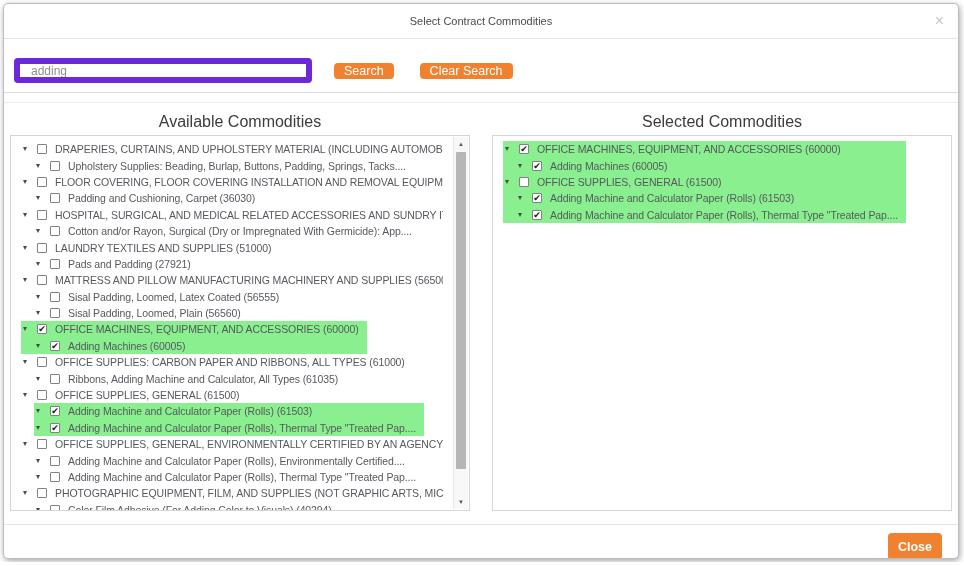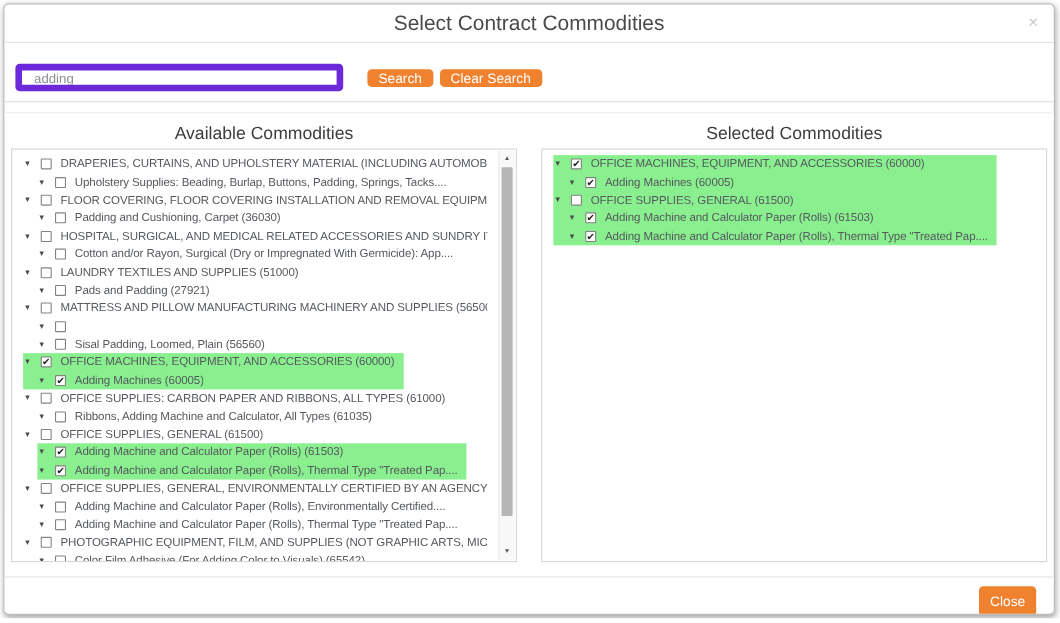--- a/index.html
+++ b/index.html
@@ -8,37 +8,37 @@
 
   .modal {
     position:relative; width:956px; height:556px; background:#fff;
     border:1px solid #bcbcbc; border-radius:5px;
     box-shadow:1px 2px 6px rgba(0,0,0,.35);
     overflow:hidden;
   }
 
   
   .modal-header { height:35px; border-bottom:1px solid #e3e3e3; position:relative; }
-  .modal-title { text-align:center; line-height:35px; font-size:19px; color:#4a4a4a; }
+  .modal-title { text-align:center; line-height:35px; font-size:11px; color:#4a4a4a; }
   .close-x { position:absolute; right:14px; top:0; line-height:33px; font-size:16px; color:#c9c9c9; cursor:pointer; }
 
   
   .search-row { display:flex; align-items:center; padding:19px 10px 9px 10px; }
   .search-input {
     width:298px; height:25px; border:6px solid #6d28d9; border-radius:4px;
     padding:0 11px; font-size:12px; color:#8a8f94; outline:none;
     font-family:"Liberation Sans", sans-serif;
   }
   .btn {
     height:16px; padding:0 10px; border:none; border-radius:4px;
     background:#f0812e; color:#fff; font-size:12.5px; cursor:pointer;
     font-family:"Liberation Sans", sans-serif;
   }
   .btn-search { margin-left:22px; }
-  .btn-clear { margin-left:6px; }
+  .btn-clear { margin-left:26px; }
 
   .d1 { border-top:1px solid #dcdcdc; }
   .d2 { border-top:1px solid #ededed; margin-top:9px; }
 
   
   .panels { display:flex; gap:22px; padding:0 6px; margin-top:3px; }
   .panel-col { flex:1; min-width:0; }
   .panel-header { text-align:center; font-size:16px; color:#3c3c3c; margin:7px 0 4px 0; }
   .panel {
     position:relative; height:376px; border:1px solid #d6d6d6; background:#fff;
@@ -132,20 +132,21 @@
             <span class="caret">▾</span>
             <span class="cb"></span>
             <span class="lbl">Pads and Padding (27921)</span>
           </div><div class="tree-row" style="padding-left: 2px; color: rgb(85, 89, 94);">
             <span class="caret">▾</span>
             <span class="cb"></span>
             <span class="lbl">MATTRESS AND PILLOW MANUFACTURING MACHINERY AND SUPPLIES (56500)</span>
           </div><div class="tree-row" style="padding-left: 15px; color: rgb(85, 89, 94);">
             <span class="caret">▾</span>
             <span class="cb"></span>
+            <span class="lbl">Sisal Padding, Loomed, Latex Coated (56555)</span>
           </div><div class="tree-row" style="padding-left: 15px; color: rgb(85, 89, 94);">
             <span class="caret">▾</span>
             <span class="cb"></span>
             <span class="lbl">Sisal Padding, Loomed, Plain (56560)</span>
           </div><div class="hl-group" style="margin-left: 0px; background: rgb(138, 240, 143);"><div class="tree-row" style="padding-left: 2px; color: rgb(85, 89, 94);">
               <span class="caret">▾</span>
               <span class="cb">✔</span>
               <span class="lbl">OFFICE MACHINES, EQUIPMENT, AND ACCESSORIES (60000)</span>
             </div><div class="tree-row" style="padding-left: 15px; color: rgb(85, 89, 94);">
               <span class="caret">▾</span>
@@ -183,21 +184,21 @@
             <span class="caret">▾</span>
             <span class="cb"></span>
             <span class="lbl">Adding Machine and Calculator Paper (Rolls), Thermal Type "Treated Pap....</span>
           </div><div class="tree-row" style="padding-left: 2px; color: rgb(85, 89, 94);">
             <span class="caret">▾</span>
             <span class="cb"></span>
             <span class="lbl">PHOTOGRAPHIC EQUIPMENT, FILM, AND SUPPLIES (NOT GRAPHIC ARTS, MICROFIL....</span>
           </div><div class="tree-row" style="padding-left: 15px; color: rgb(85, 89, 94);">
             <span class="caret">▾</span>
             <span class="cb"></span>
-            <span class="lbl">Color Film Adhesive (For Adding Color to Visuals) (65542)</span>
+            <span class="lbl">Color Film Adhesive (For Adding Color to Visuals) (40294)</span>
           </div></div>
     </div>
     <div class="panel-col">
       <div class="panel-header">Selected Commodities</div>
       <div class="panel" id="tree-selected"><div class="hl-group" style="margin-left: 0px; background: rgb(138, 240, 143);"><div class="tree-row" style="padding-left: 2px; color: rgb(85, 89, 94);">
               <span class="caret">▾</span>
               <span class="cb">✔</span>
               <span class="lbl">OFFICE MACHINES, EQUIPMENT, AND ACCESSORIES (60000)</span>
             </div><div class="tree-row" style="padding-left: 15px; color: rgb(85, 89, 94);">
               <span class="caret">▾</span>
@@ -213,16 +214,16 @@
               <span class="lbl">Adding Machine and Calculator Paper (Rolls) (61503)</span>
             </div><div class="tree-row" style="padding-left: 15px; color: rgb(85, 89, 94);">
               <span class="caret">▾</span>
               <span class="cb">✔</span>
               <span class="lbl">Adding Machine and Calculator Paper (Rolls), Thermal Type "Treated Pap....</span>
             </div></div></div>
     </div>
   </div>
 
   <div class="modal-footer">
-    <button class="btn btn-close" style="background: rgb(240, 129, 46);">Close</button>
+    <button class="btn btn-close" style="background: rgb(240, 129, 46); font-weight: bold;">Close</button>
   </div>
 
 </div>
 
 </body></html>

